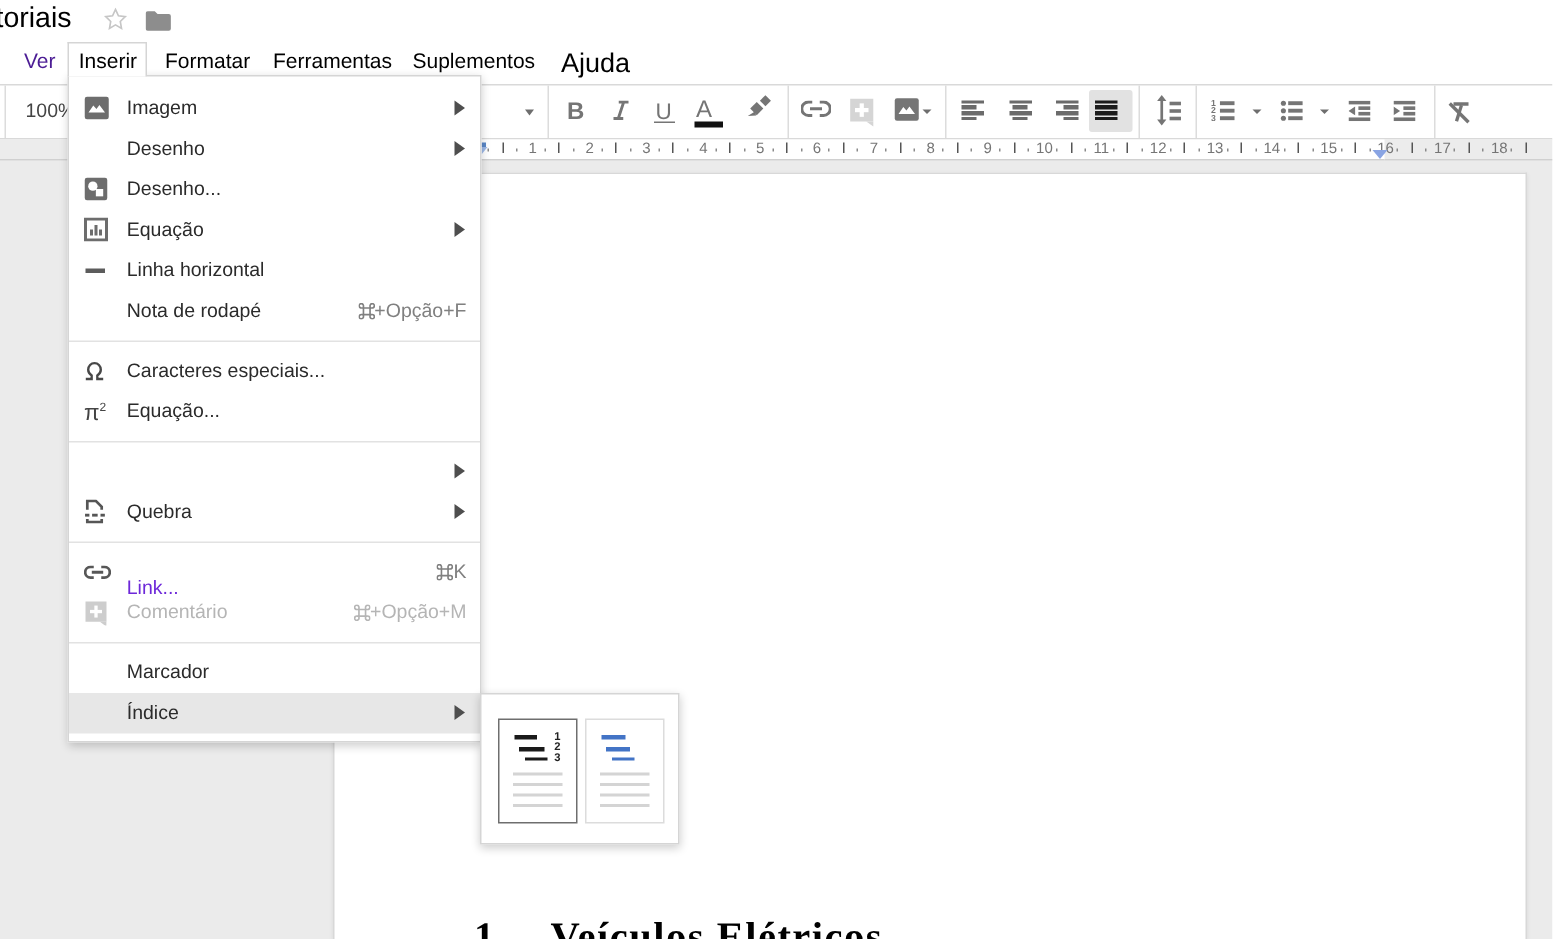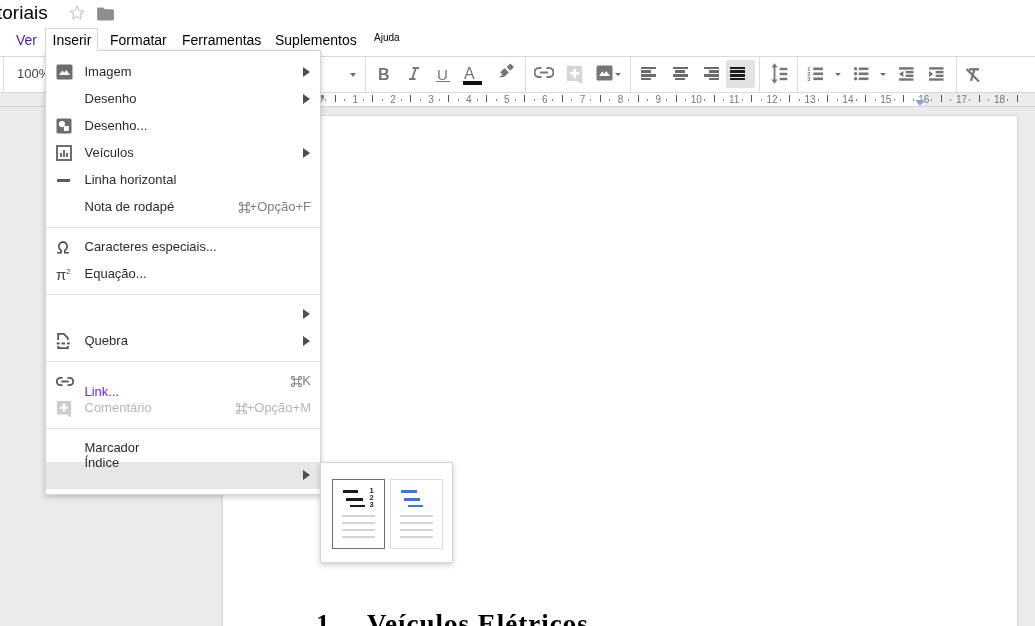--- a/index.html
+++ b/index.html
@@ -29,21 +29,21 @@
     </svg>
 <svg style="position:absolute;left:97px;top:7px" width="17" height="14" viewBox="0 0 18 15">
       <path d="M0 2 Q0 0.5 1.5 0.5 H6.5 L8.5 2.5 H16.5 Q18 2.5 18 4 V13 Q18 14.5 16.5 14.5 H1.5 Q0 14.5 0 13 Z" fill="#8d8d8d"></path>
     </svg>
 
 <div style="position:absolute;left:-4.5px;top:31.5px;font-size:14px;color:#000">r</div>
 <div style="position:absolute;left:16px;top:31.5px;font-size:14px;color:#4c1d95">Ver</div>
 <div style="position:absolute;left:110px;top:31.5px;font-size:14px;color:#000">Formatar</div>
 <div style="position:absolute;left:182px;top:31.5px;font-size:14px;color:#000">Ferramentas</div>
 <div style="position:absolute;left:275px;top:31.5px;font-size:14px;color:#000">Suplementos</div>
-<div style="position:absolute;left:374px;top:31.5px;font-size:10px;color:#000">Ajuda</div>
+<div style="position:absolute;left:374px;top:31.5px;font-size:18px;color:#000">Ajuda</div>
 
 <div style="position:absolute;left:0;top:56px;width:1035px;height:37px;background:#fff;border-top:1px solid #d9d9d9;border-bottom:1px solid #d9d9d9"></div>
 <div style="position:absolute;left:17px;top:66px;font-size:13px;color:#444">100%</div>
 <div style="position:absolute;left:2.5px;top:57px;width:1px;height:35px;background:#dcdcdc"></div>
 <div style="position:absolute;left:364.5px;top:57px;width:1px;height:35px;background:#dcdcdc"></div>
 <div style="position:absolute;left:525.3px;top:57px;width:1px;height:35px;background:#dcdcdc"></div>
 <div style="position:absolute;left:630px;top:57px;width:1px;height:35px;background:#dcdcdc"></div>
 <div style="position:absolute;left:758.5px;top:57px;width:1px;height:35px;background:#dcdcdc"></div>
 <div style="position:absolute;left:797px;top:57px;width:1px;height:35px;background:#dcdcdc"></div>
 <div style="position:absolute;left:955.5px;top:57px;width:1px;height:35px;background:#dcdcdc"></div>
@@ -228,21 +228,21 @@
     </svg>
 <div class="marrow" style="top:67.0px"></div>
 <div class="mlabel" style="top:91.0px;color:#2b2b2b">Desenho</div>
 <div class="marrow" style="top:94.0px"></div>
 <div class="mlabel" style="top:118.0px;color:#2b2b2b">Desenho...</div>
 <svg class="mico" style="top:118px" width="16" height="16" viewBox="0 0 16 16">
       <rect x="0.5" y="0.5" width="15" height="15" rx="1.5" fill="#6d6d6d"></rect>
       <circle cx="5.9" cy="6.1" r="3.1" fill="#fff"></circle>
       <rect x="7.9" y="8" width="4.9" height="4.9" fill="#fff"></rect>
     </svg>
-<div class="mlabel" style="top:145.0px;color:#2b2b2b">Veículos</div>
+<div class="mlabel" style="top:145.0px;color:#2b2b2b">Equação</div>
 <svg class="mico" style="top:145px" width="16" height="16" viewBox="0 0 16 16">
       <rect x="1" y="1" width="14" height="14" fill="none" stroke="#6d6d6d" stroke-width="2"></rect>
       <rect x="4" y="8" width="2" height="4" fill="#6d6d6d"></rect>
       <rect x="7" y="5" width="2" height="7" fill="#6d6d6d"></rect>
       <rect x="10" y="8" width="2" height="4" fill="#6d6d6d"></rect>
     </svg>
 <div class="marrow" style="top:148.0px"></div>
 <div class="mlabel" style="top:172.0px;color:#2b2b2b">Linha horizontal</div>
 <div style="position:absolute;top:178.5px;left:57px;width:12.5px;height:3px;background:#5c5c5c"></div>
 <div class="mlabel" style="top:199.0px;color:#2b2b2b">Nota de rodapé</div>
@@ -277,21 +277,21 @@
 <svg class="mico" style="top:400px" width="16" height="17" viewBox="0 0 16 17">
       <path d="M1 1 H15 V14.5 H5 L1 14.5 Z" fill="#cdcdcd"></path>
       <path d="M14.9 14.5 V17.7 L10.6 14.5 Z" fill="#cdcdcd"></path>
       <rect x="6.9" y="3.7" width="2.2" height="8" fill="#fff"></rect>
       <rect x="4" y="6.6" width="8" height="2.2" fill="#fff"></rect>
     </svg>
 <div class="msc" style="top:400.0px;color:#b5b5b5"><svg class="cmdsvg" width="11" height="11" viewBox="0 0 11 11">
         <path d="M3.3 3.3 H7.7 V7.7 H3.3 Z M3.3 3.3 H2.1 A1.45 1.45 0 1 1 3.3 2.1 Z M7.7 3.3 V2.1 A1.45 1.45 0 1 1 8.9 3.3 Z M7.7 7.7 H8.9 A1.45 1.45 0 1 1 7.7 8.9 Z M3.3 7.7 V8.9 A1.45 1.45 0 1 1 2.1 7.7 Z" fill="none" stroke="#b5b5b5" stroke-width="1.1"></path>
       </svg>+Opção+M</div>
 <div class="mlabel" style="top:440.0px;color:#2b2b2b">Marcador</div>
-<div class="mlabel" style="top:455px;color:#2b2b2b">Índice</div>
+<div class="mlabel" style="top:467.0px;color:#2b2b2b">Índice</div>
 <div class="marrow" style="top:470.0px"></div>
 <div style="position:absolute;left:46px;top:227px;width:274px;height:1px;background:#e2e2e2"></div>
 <div style="position:absolute;left:46px;top:294px;width:274px;height:1px;background:#e2e2e2"></div>
 <div style="position:absolute;left:46px;top:361px;width:274px;height:1px;background:#e2e2e2"></div>
 <div style="position:absolute;left:46px;top:428px;width:274px;height:1px;background:#e2e2e2"></div>
 
 <div style="position:absolute;left:45px;top:28px;width:53px;height:23px;background:#fff;border:1px solid #d5d5d5;border-bottom:none"></div>
 <div style="position:absolute;left:52.5px;top:31.5px;font-size:14px;color:#000">Inserir</div>
 
 <div style="position:absolute;left:320px;top:462px;width:133px;height:101px;background:#fff;border:1px solid #d5d5d5;box-shadow:0 2px 6px rgba(0,0,0,0.2)"></div>

